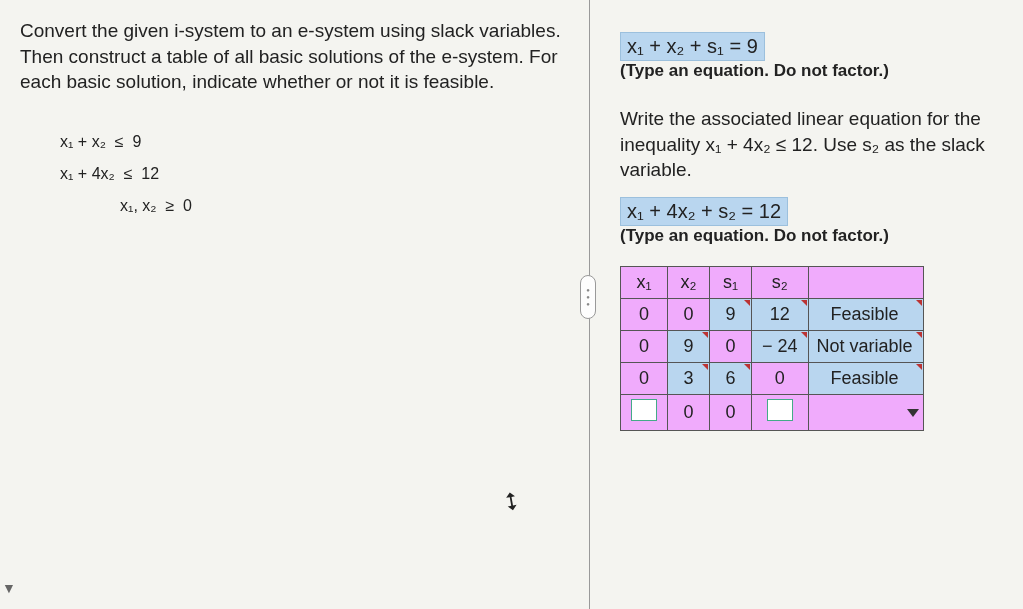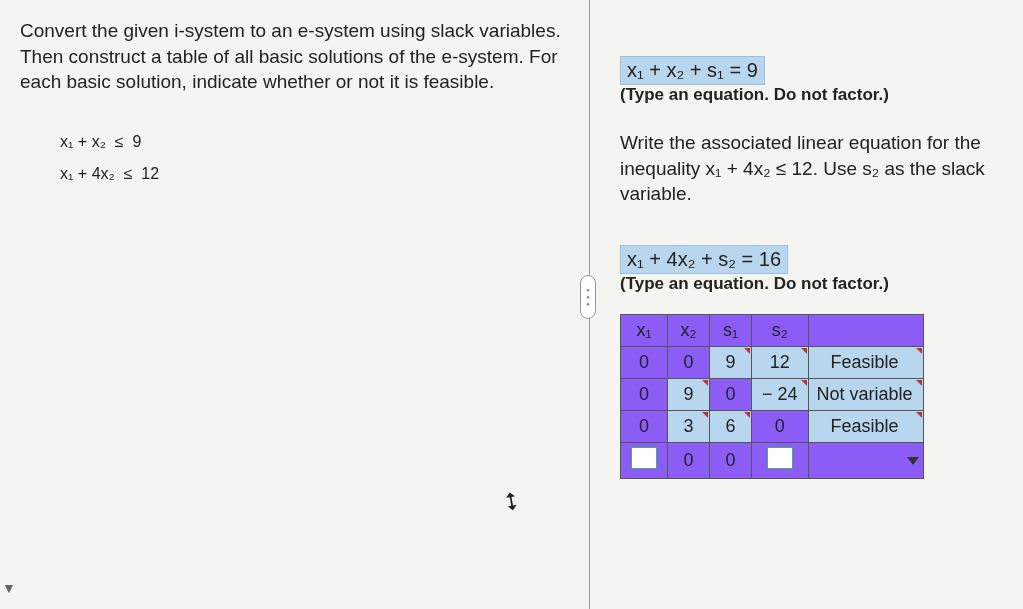--- a/index.html
+++ b/index.html
@@ -59,21 +59,20 @@
     font-size: 16px;
     line-height: 2.0;
   }
   .row { white-space: nowrap; }
   .answer-box {
     display: inline-block;
     background: #b9d6ef;
     padding: 2px 6px;
     font-size: 20px;
     border: 1px solid #9cc0dd;
-    margin-top: 24px;
   }
   .instr {
     font-size: 17px;
     margin-top: 0;
     margin-bottom: 20px;
     font-weight: bold;
   }
   .para {
     font-size: 19px;
     line-height: 1.35;
@@ -84,21 +83,21 @@
     border-collapse: collapse;
     margin-top: 8px;
     font-size: 18px;
   }
   table.solutions th, table.solutions td {
     border: 1px solid #555;
     padding: 4px 10px;
     text-align: center;
     min-width: 42px;
     height: 32px;
-    background: #8b5cf6;
+    background: #f0abfc;
   }
   table.solutions th {
     font-weight: normal;
   }
   .filled {
     background: #b9d6ef !important;
     position: relative;
   }
   .filled::after {
     content: "";
@@ -161,37 +160,42 @@
       <div class="row">
         <span>x₁  +    x₂</span>
         &nbsp;<span>≤</span>&nbsp;
         <span>9</span>
       </div>
       <div class="row">
         <span>x₁  +  4x₂</span>
         &nbsp;<span>≤</span>&nbsp;
         <span>12</span>
       </div>
+      <div class="row" style="margin-left:60px">
+        <span>x₁, x₂</span>
+        &nbsp;<span>≥</span>&nbsp;
+        <span>0</span>
+      </div>
     </div>
   </div>
 
   <div class="divider-handle">
     <span>●</span>
       <span>●</span>
       <span>●</span>
   </div>
 
   <div class="col right">
     <div style="margin-top:14px"></div>
     <span class="answer-box">x₁ + x₂ + s₁ = 9</span>
     <div class="instr">(Type an equation. Do not factor.)</div>
 
     <div class="para">Write the associated linear equation for the inequality x₁ + 4x₂ ≤ 12. Use s₂ as the slack variable.</div>
 
-    <span class="answer-box">x₁ + 4x₂ + s₂ = 16</span>
+    <span class="answer-box">x₁ + 4x₂ + s₂ = 12</span>
     <div class="instr">(Type an equation. Do not factor.)</div>
 
 
     <table class="solutions">
       <thead>
         <tr>
           <th>x₁</th>
           <th>x₂</th>
           <th>s₁</th>
           <th>s₂</th>

